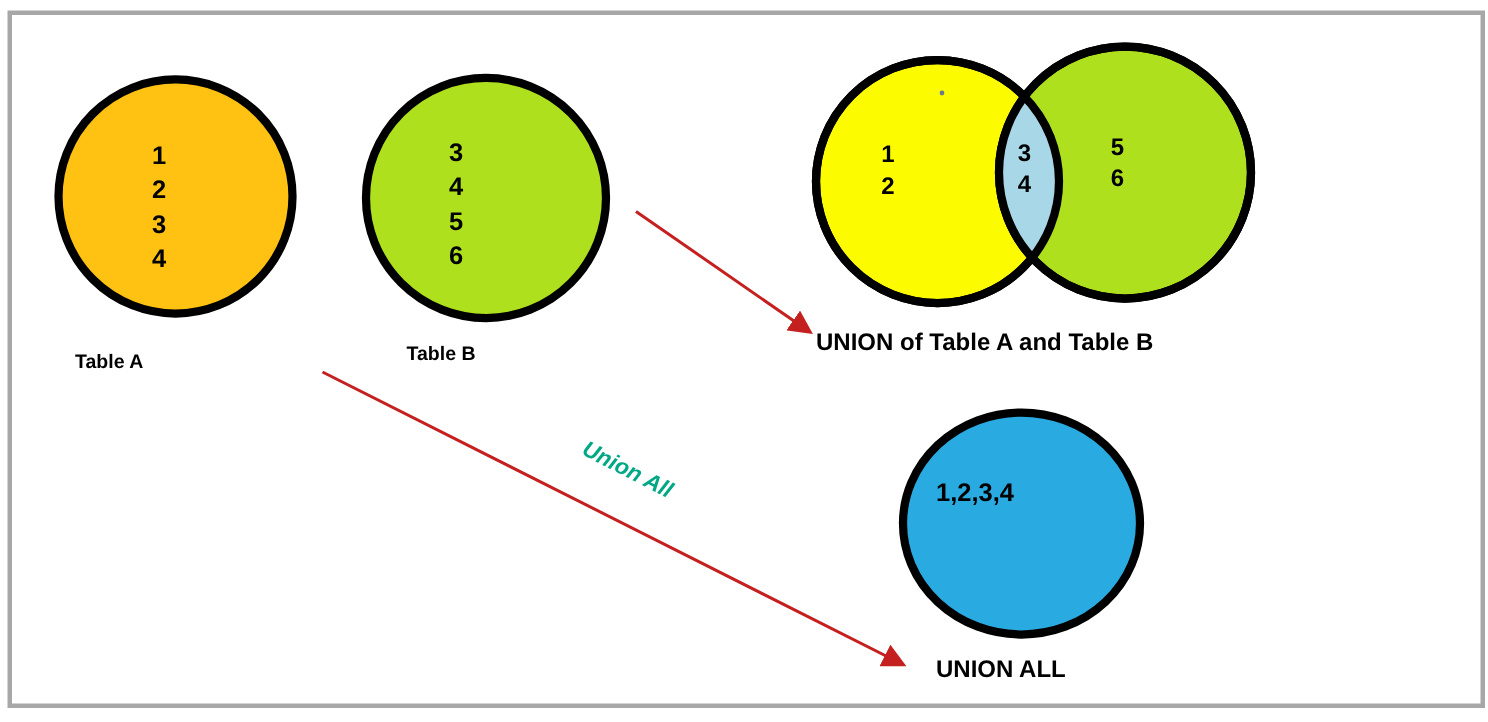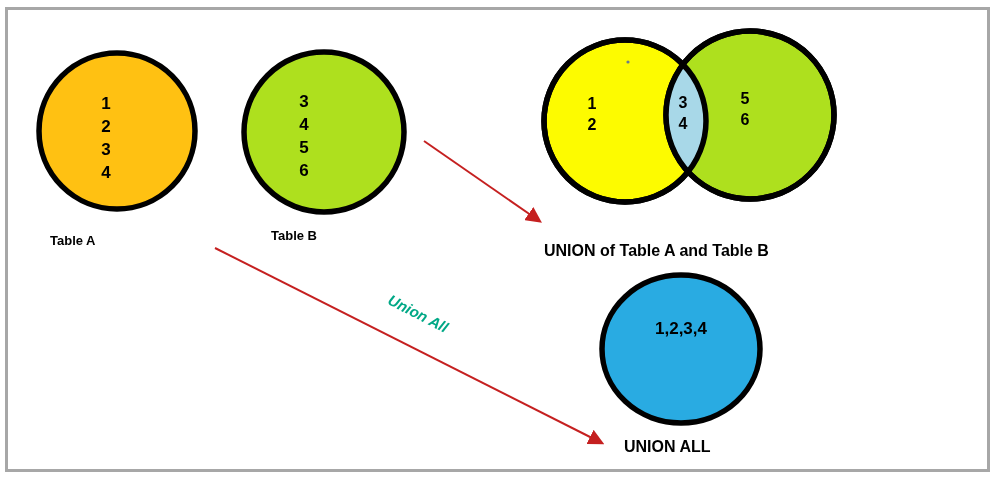--- a/index.html
+++ b/index.html
@@ -38,28 +38,28 @@
   .nums {
     font-weight: bold;
     text-align: center;
   }
   .nums span { display: block; }
   .nums-a { left: 86px;  top: 92px;  width: 40px; font-size: 17px; line-height: 23px; }
   .nums-b { left: 284px; top: 90px;  width: 40px; font-size: 17px; line-height: 23px; }
   .nums-u-left  { left: 572px; top: 93px; width: 40px; font-size: 16px; line-height: 21px; }
   .nums-u-mid   { left: 663px; top: 92px; width: 40px; font-size: 16px; line-height: 21px; }
   .nums-u-right { left: 725px; top: 88px; width: 40px; font-size: 16px; line-height: 21px; }
-  .nums-ua { left: 611px; top: 318px; width: 140px; font-size: 17px; line-height: 22px; }
+  .nums-ua { left: 580px; top: 318px; width: 140px; font-size: 17px; line-height: 22px; }
   .lbl {
     font-weight: bold;
     text-align: right;
   }
   .lbl-a { left: 50px;  top: 233px; font-size: 13px; }
   .lbl-b { left: 271px; top: 228px; font-size: 13px; }
-  .lbl-union     { left: 544px; top: 242px; font-size: 16px; }
+  .lbl-union     { left: 544px; top: 220px; font-size: 16px; }
   .lbl-union-all { left: 624px; top: 438px; font-size: 16px; }
   .lbl-arrow {
     left: 393px;
     top: 291px;
     font-size: 15px;
     font-weight: bold;
     font-style: italic;
     color: #00a886;
     transform: rotate(27deg);
     transform-origin: 0 0;

